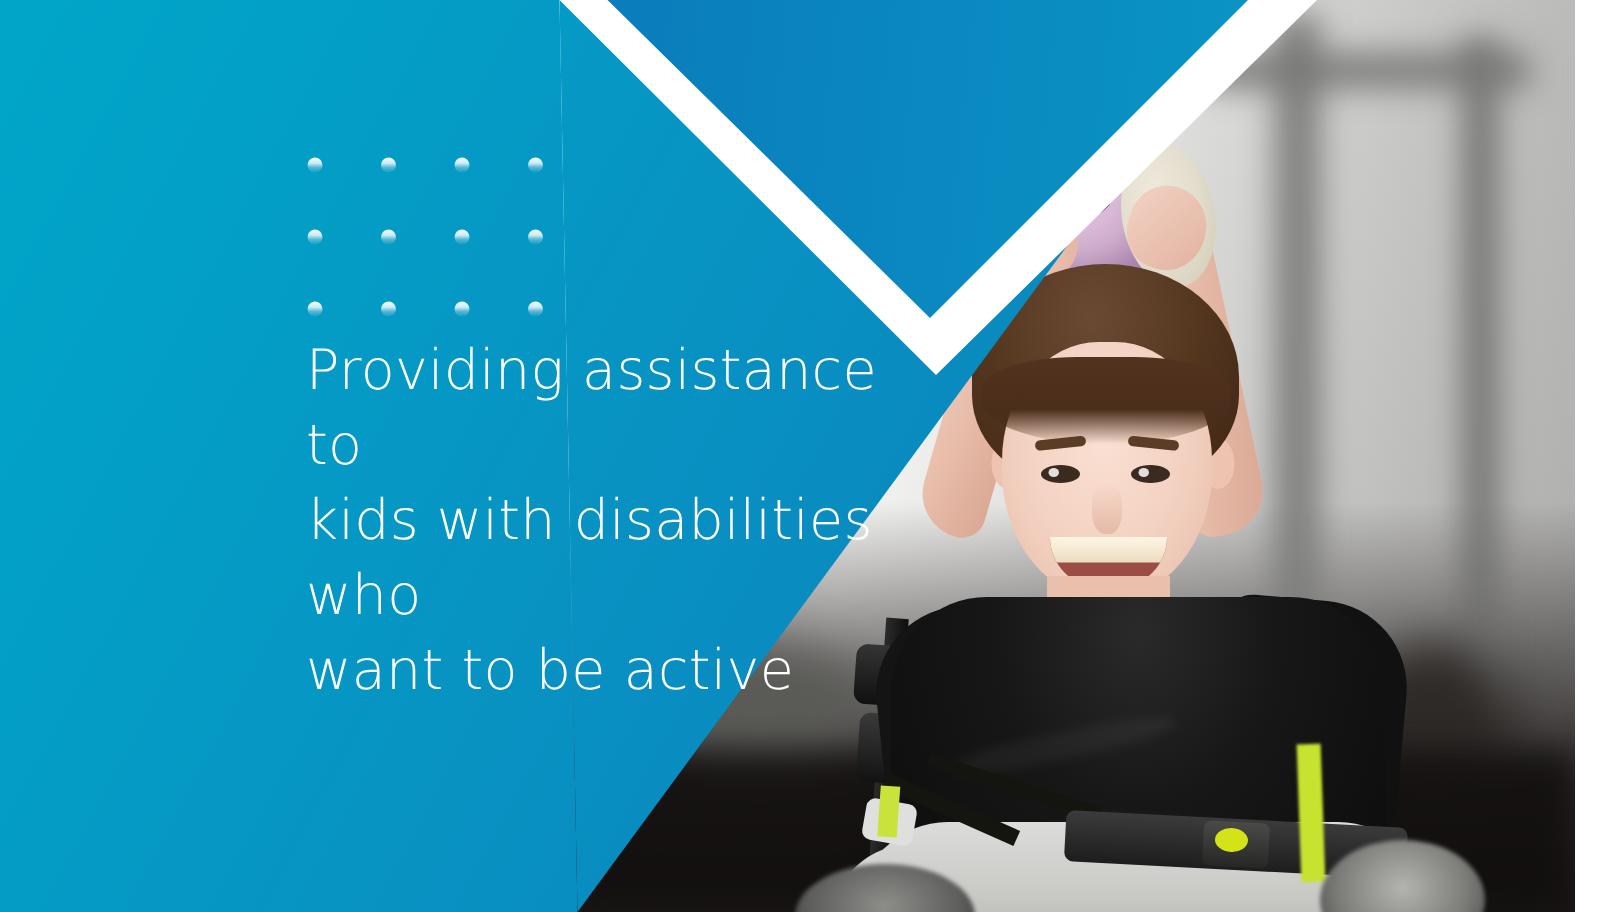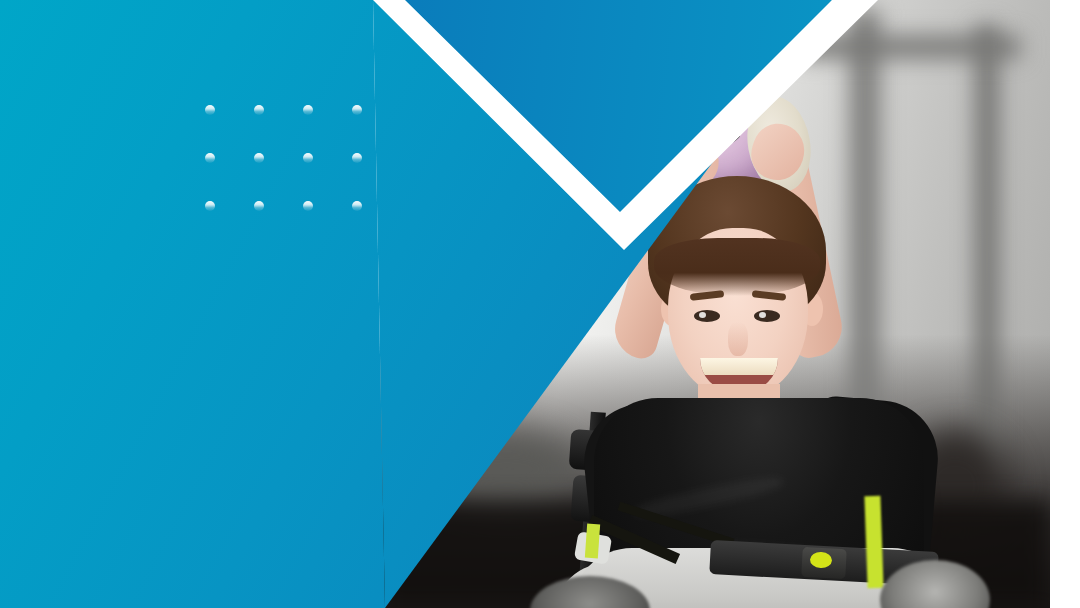--- a/index.html
+++ b/index.html
@@ -504,14 +504,17 @@
     <div class="dot"></div>
     <div class="dot"></div>
     <div class="dot"></div>
     <div class="dot"></div>
     <div class="dot"></div>
     <div class="dot"></div>
     <div class="dot"></div>
     <div class="dot"></div>
   </div>
 
+  <div class="headline">Providing assistance to
+kids with disabilities who
+want to be active</div>
 
 </div>
 
 </body></html>

